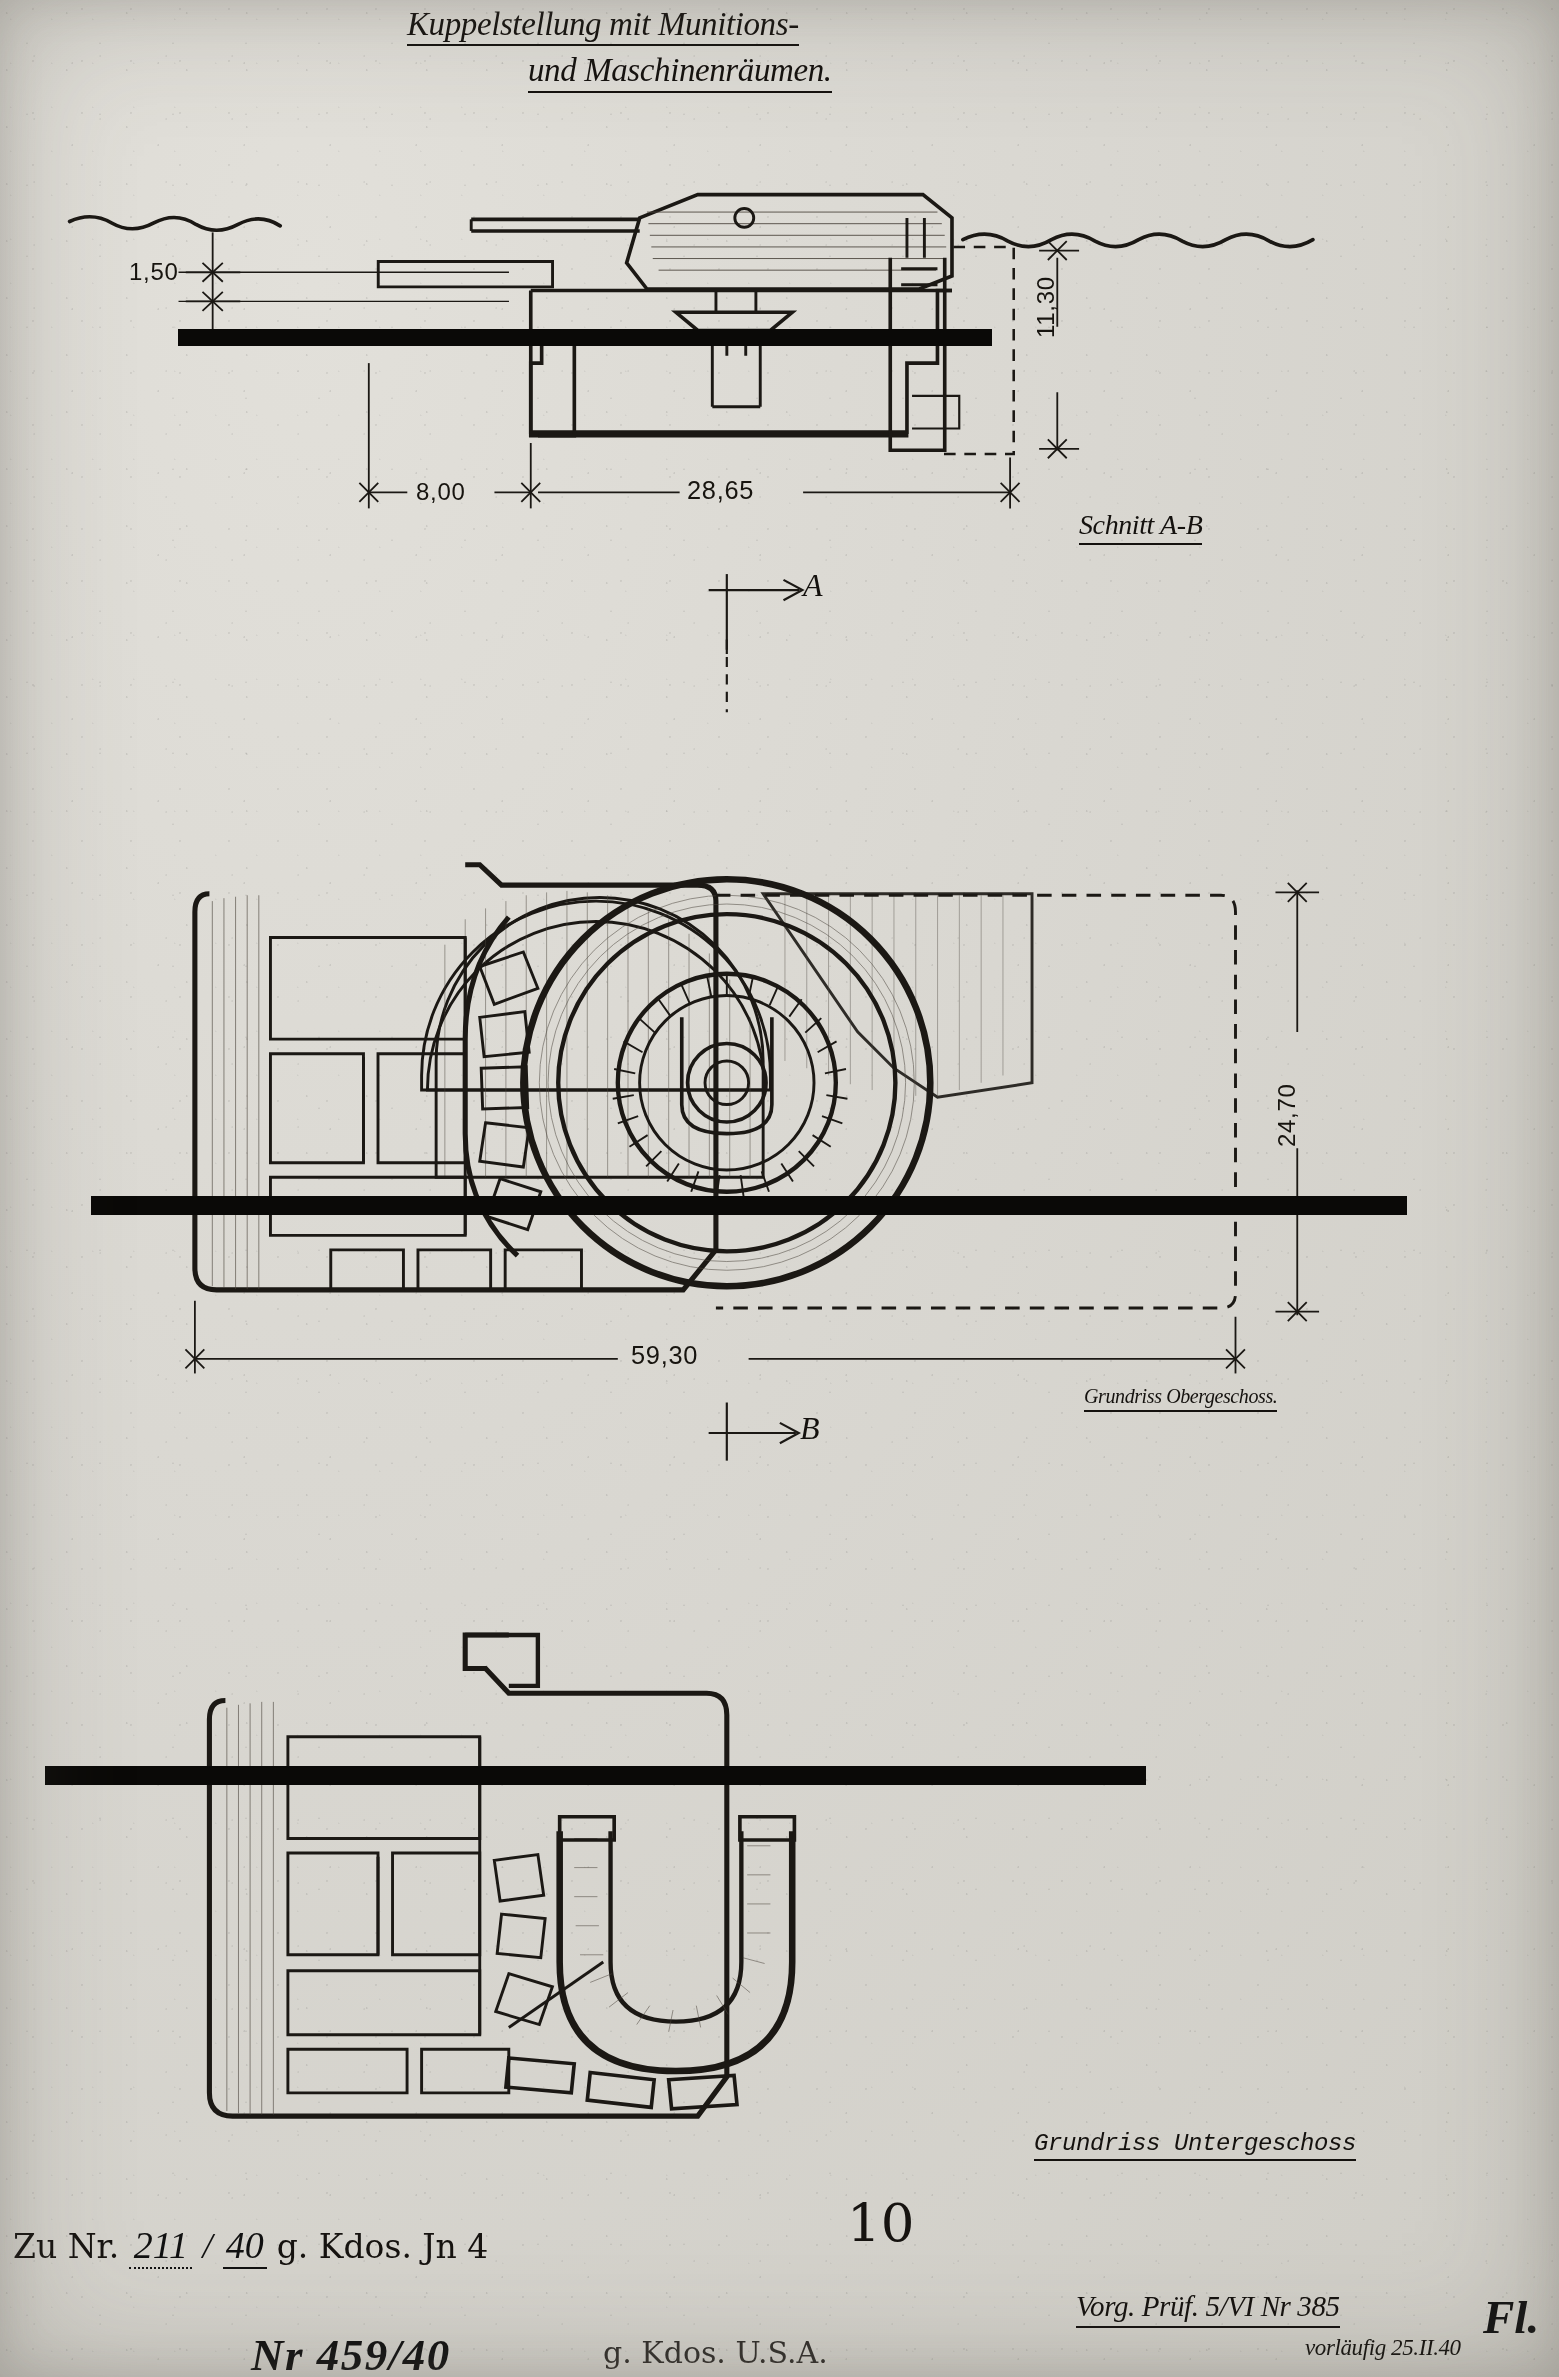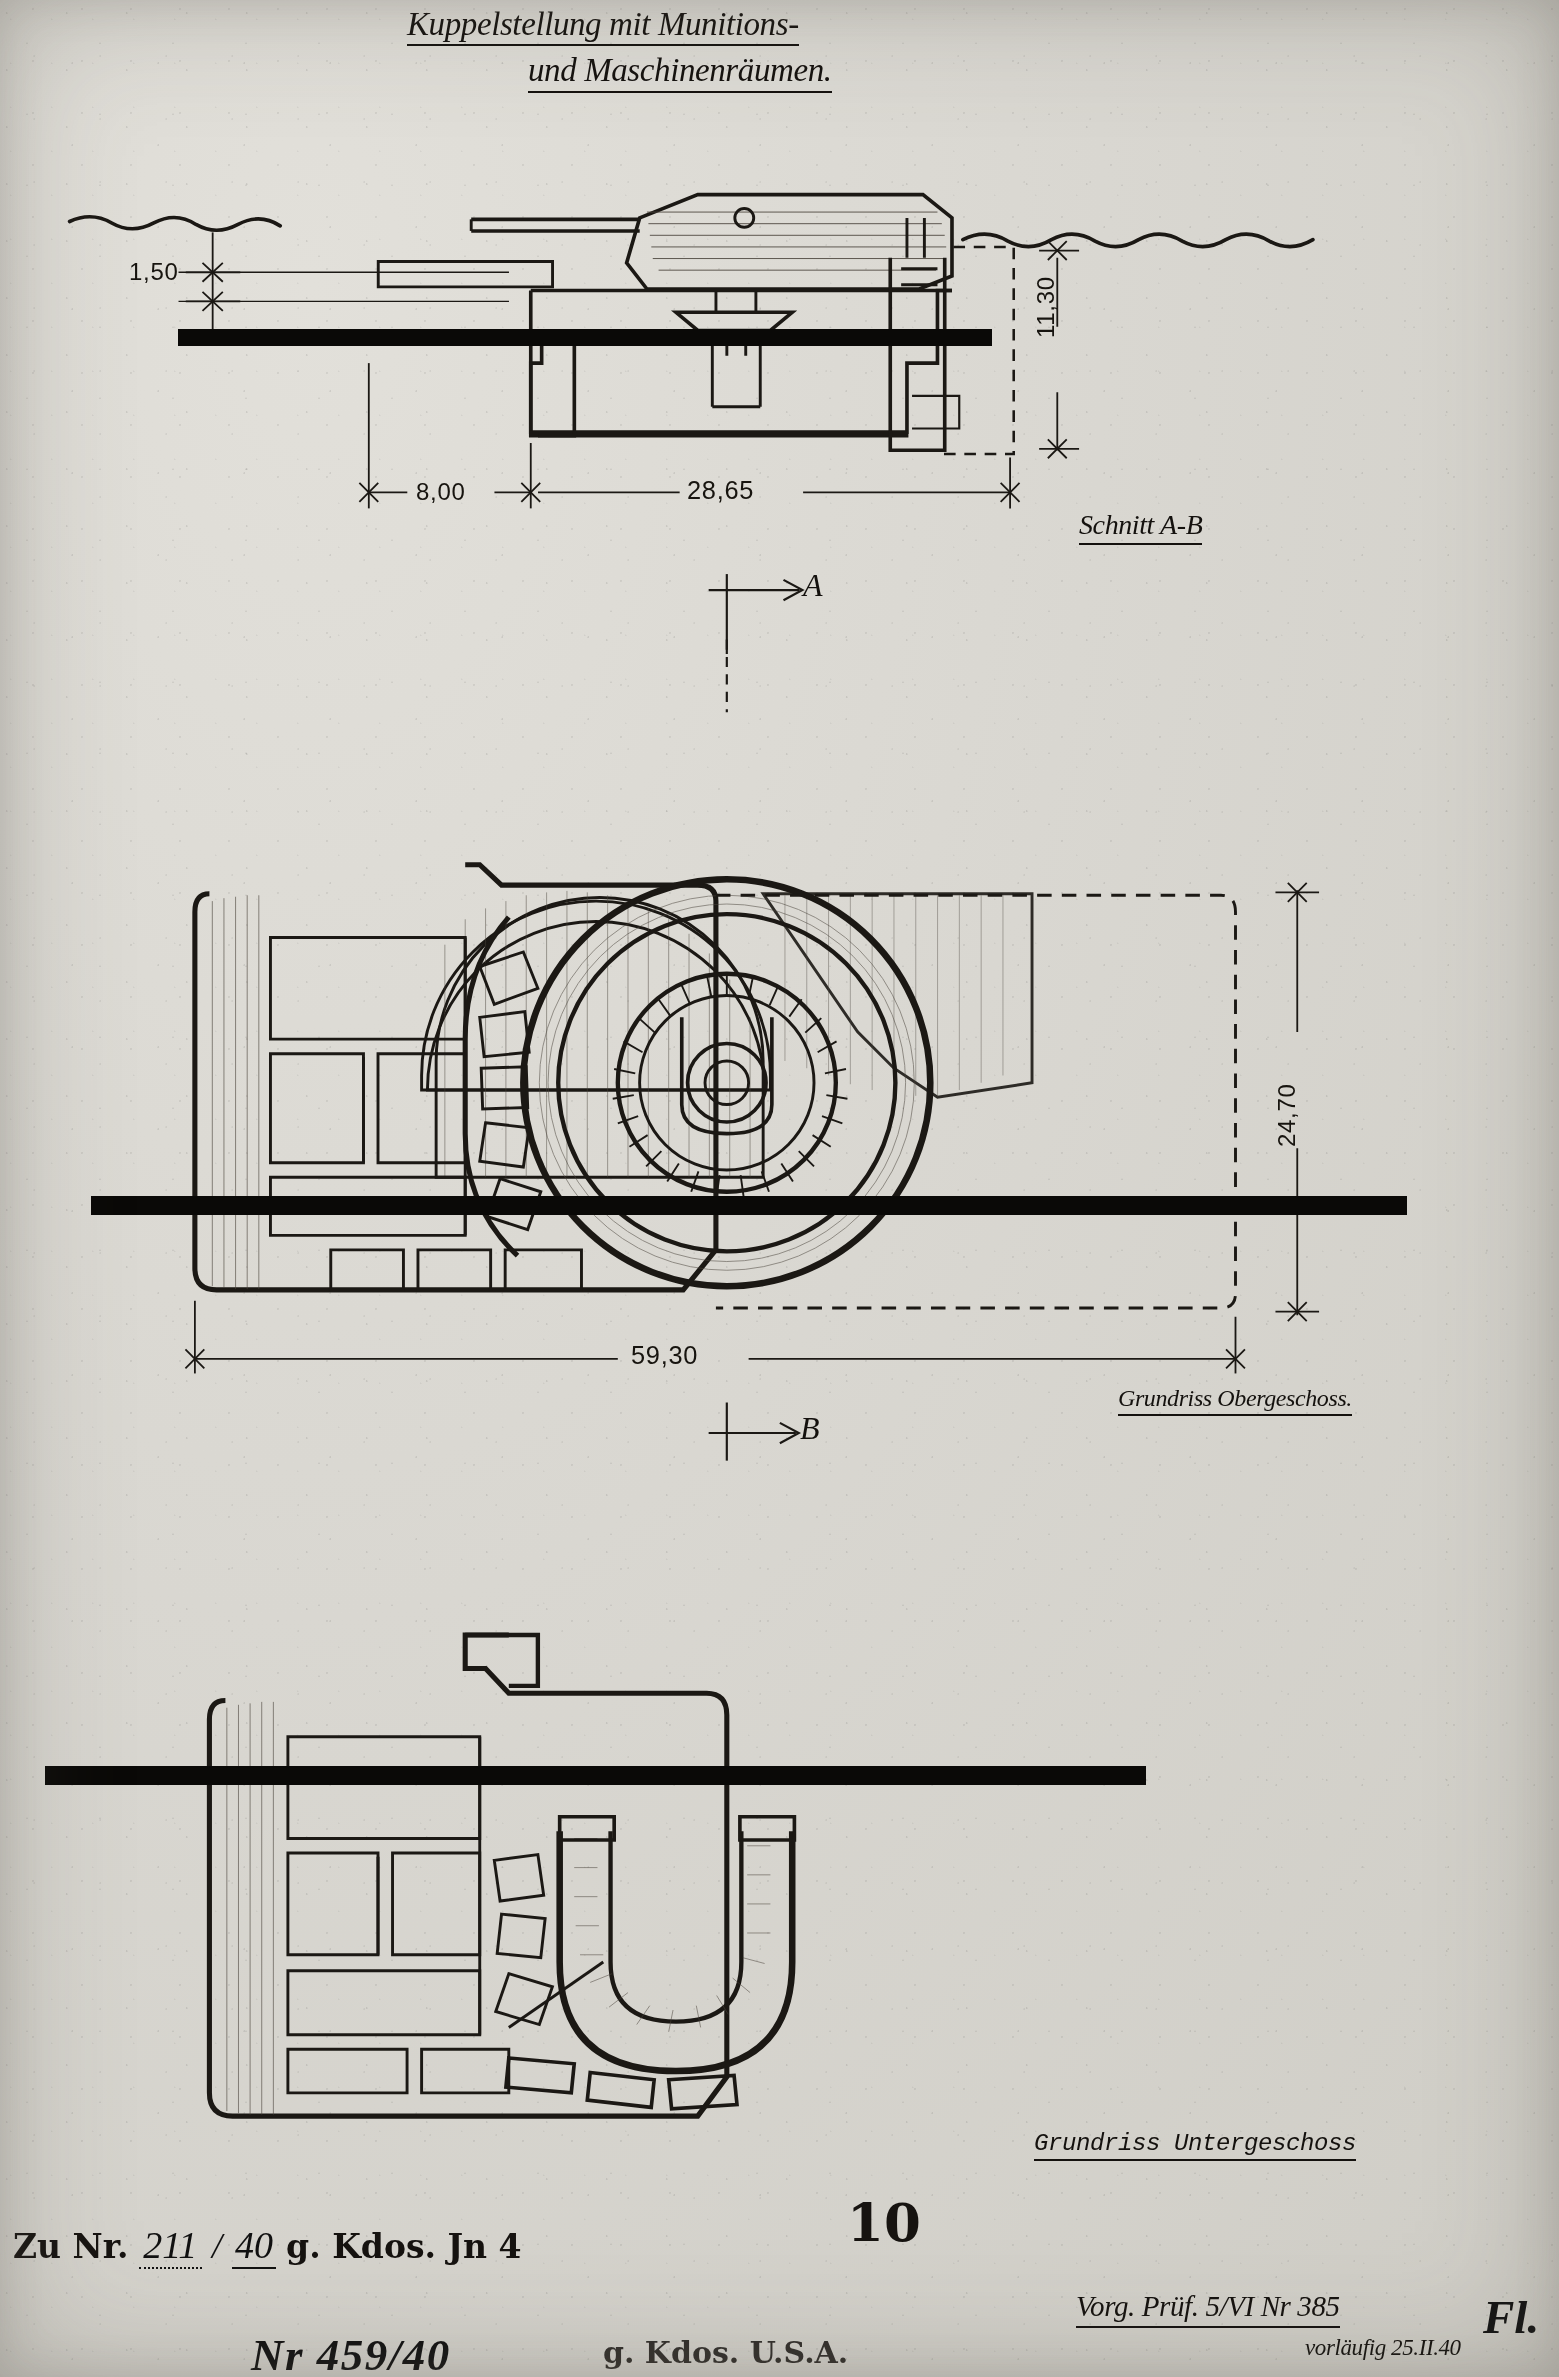--- a/index.html
+++ b/index.html
@@ -49,21 +49,21 @@
     padding-bottom:1.5px;
   }
   .dim{
     font-family:"Liberation Sans",sans-serif;
     color:#17140f;
     white-space:nowrap;
     letter-spacing:0.7px;
   }
   .fraktur{
     font-family:"DejaVu Serif",serif;
-    font-weight:700;
+    font-weight:400;
     color:#161310;
     white-space:nowrap;
   }
   .hand{
     font-family:"Liberation Serif",serif;
     font-style:italic;
     color:#111;
     white-space:nowrap;
   }
   .abs{position:absolute;}
@@ -265,21 +265,21 @@
   </svg>
 
   <div class="bar" style="left:91px;top:1196px;width:1316px;height:19px;"></div>
 
   <div class="abs kurrent" style="left:803px;top:567px;font-size:32px;">A</div>
   <div class="abs kurrent" style="left:800px;top:1410px;font-size:32px;">B</div>
 
   <div class="abs dim" style="left:1273px;top:1147px;font-size:24px;transform:rotate(-90deg);transform-origin:left top;">24,70</div>
   <div class="abs dim" style="left:631px;top:1341px;font-size:25.4px;">59,30</div>
 
-  <div class="abs kurrent u" style="left:1118px;top:1385px;font-size:24px;">Grundriss Obergeschoss.</div>
+  <div class="abs kurrent u" style="left:1084px;top:1385px;font-size:20px;">Grundriss Obergeschoss.</div>
 </div>
 
 <div class="layer">
 
   <svg class="draw" width="1559" height="2377" viewBox="0 0 2145 3271">
 
     <path class="ink" stroke-width="7" fill="#b9b4aa" d="M310,2340 Q288,2340 288,2366 L288,2880 Q288,2912 320,2912 L960,2912 L1000,2858
          L1000,2360 Q1000,2330 972,2330 L700,2330 L668,2296 L640,2296
          L640,2250 L700,2250"></path>
     <g class="hatch" opacity=".7">

